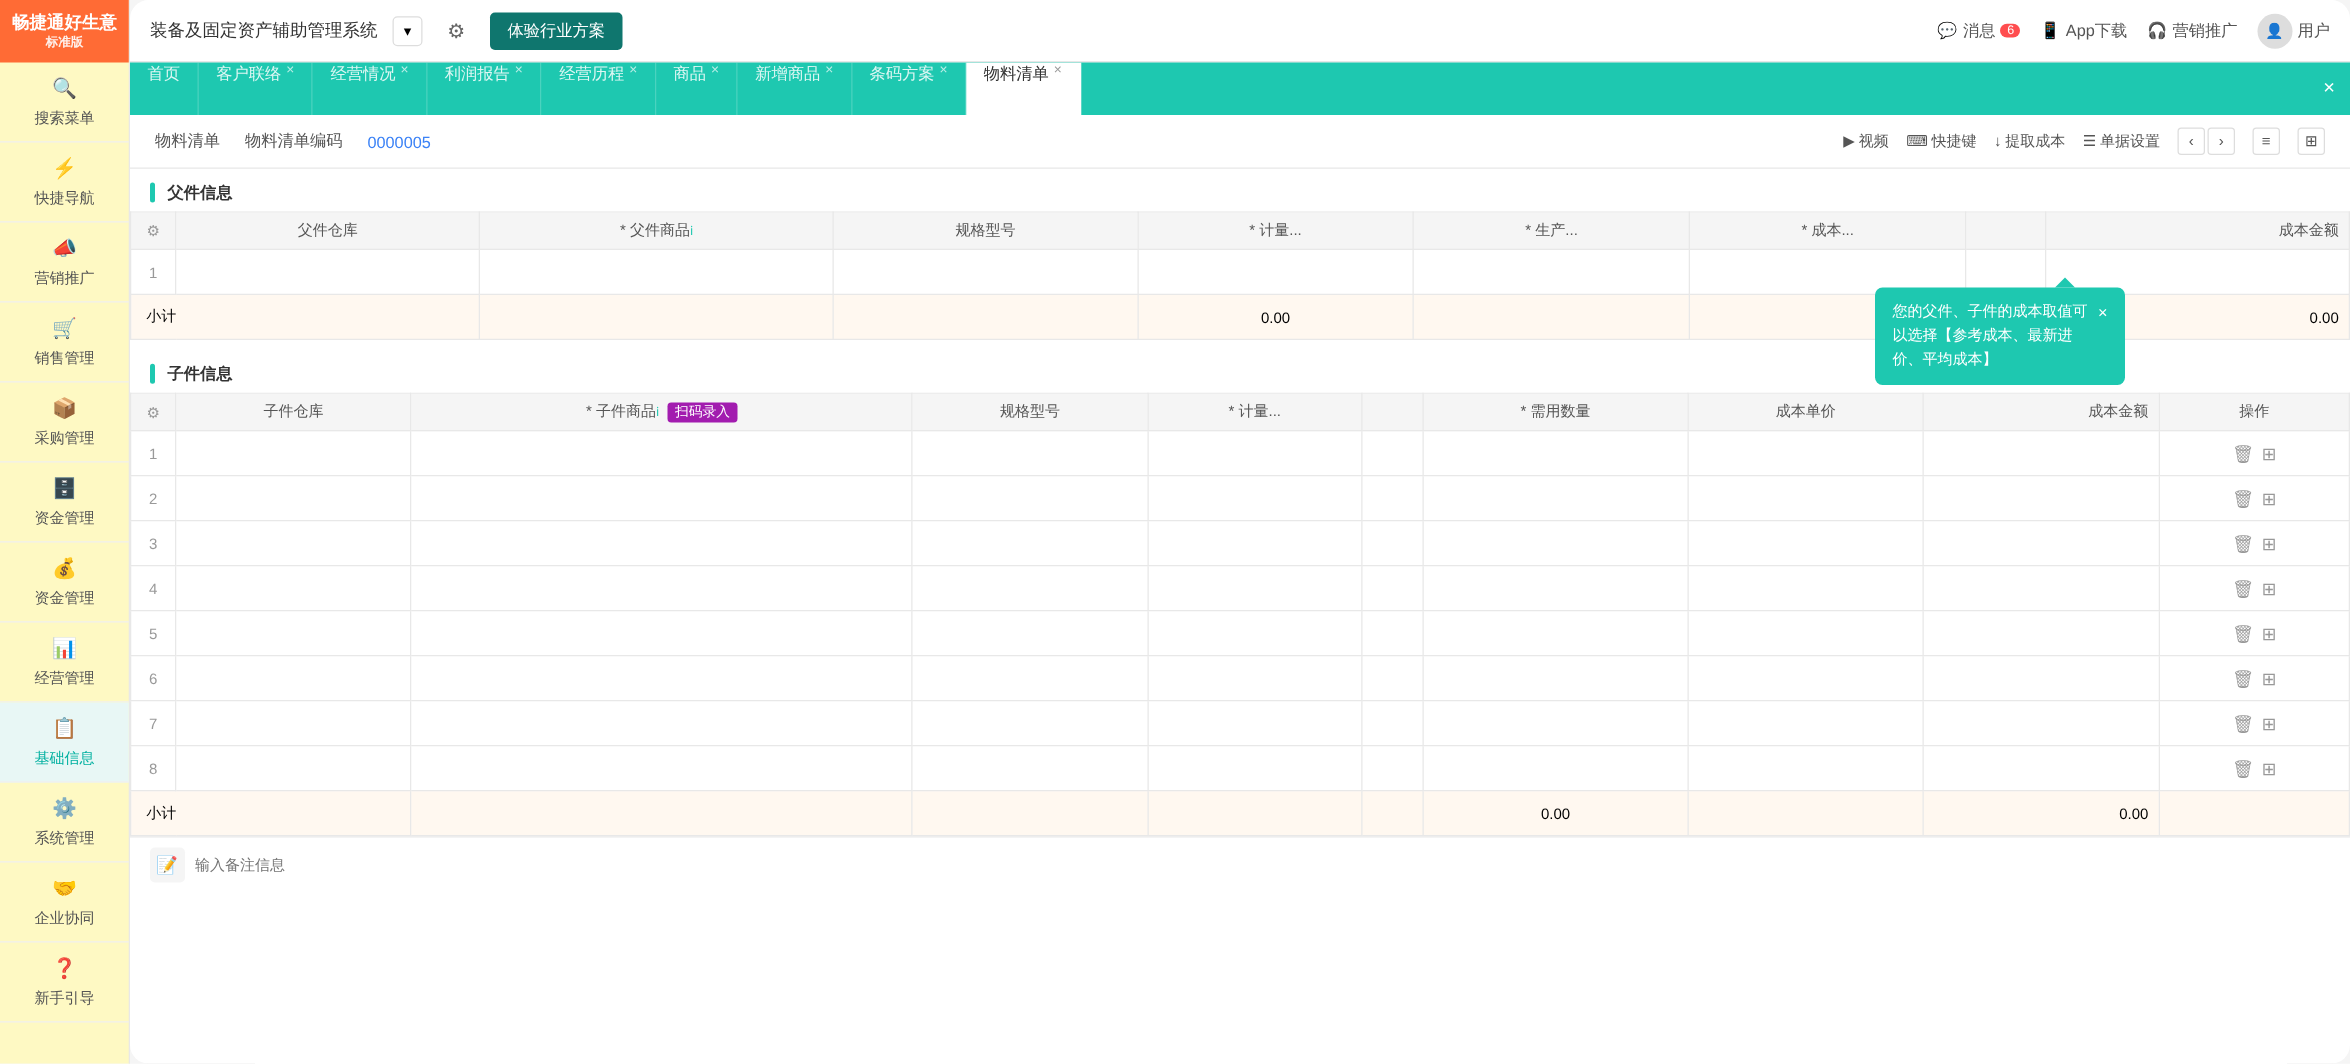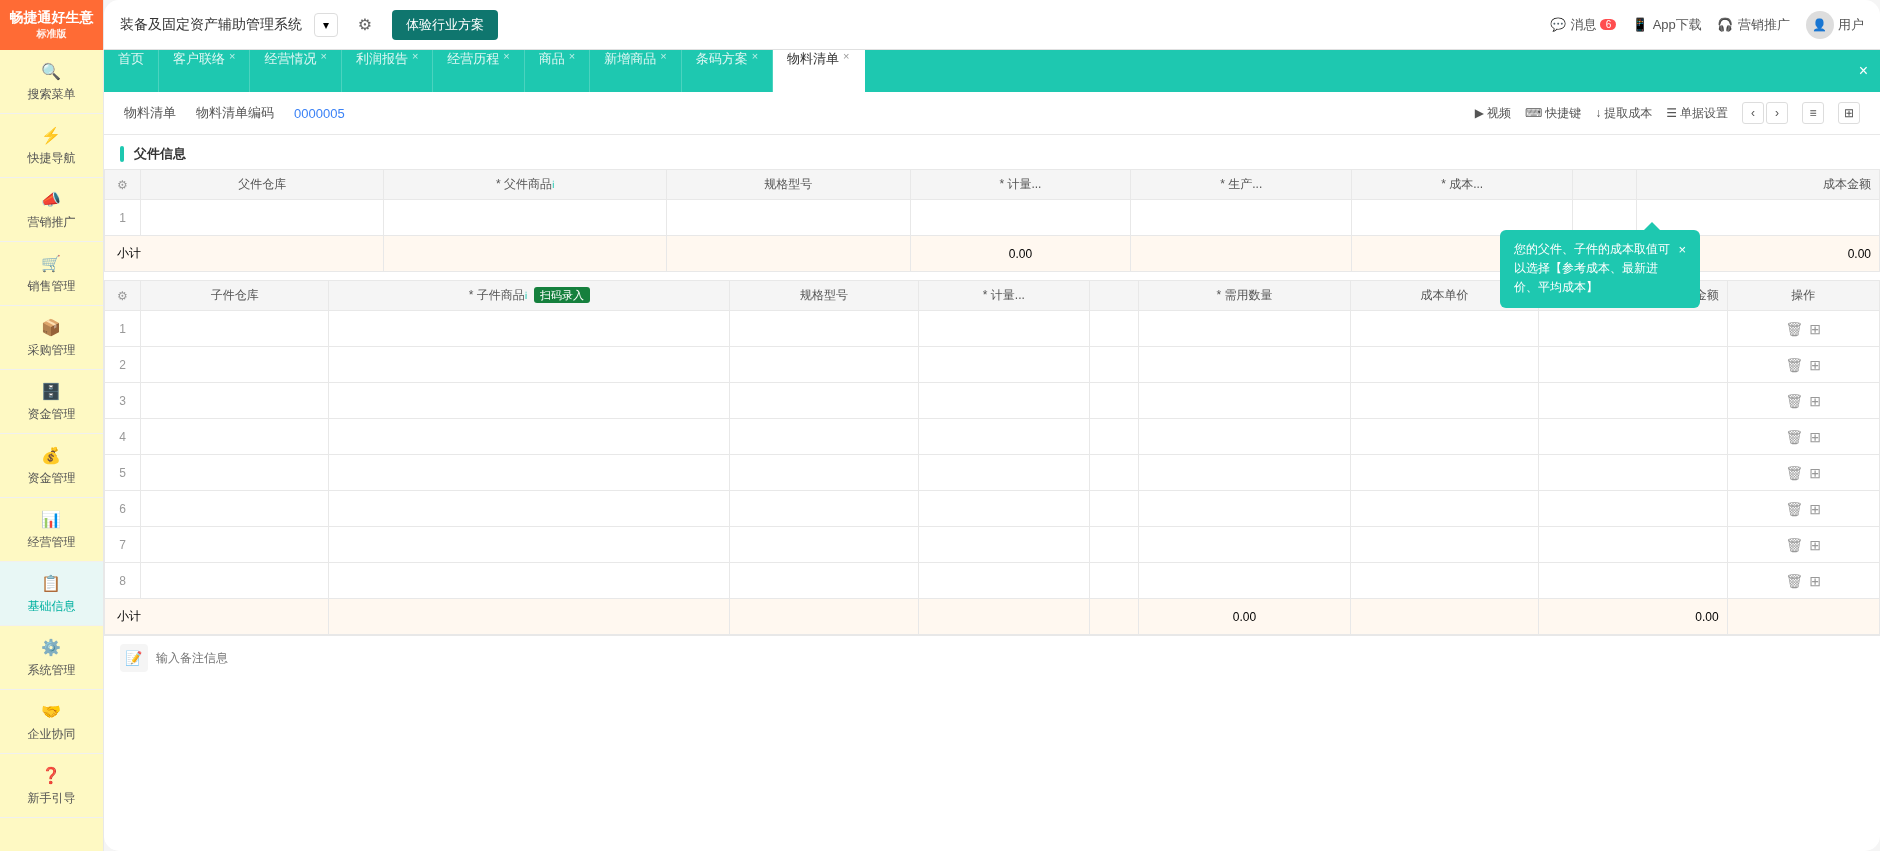--- a/index.html
+++ b/index.html
@@ -287,21 +287,21 @@
     .settings-col { width: 36px; }
     .gear-btn {
       display: flex;
       align-items: center;
       justify-content: center;
       cursor: pointer;
       color: #999;
     }
 
     .scan-badge {
-      background: #15803d;
+      background: #a21caf;
       color: #fff;
       border-radius: 3px;
       padding: 2px 6px;
       font-size: 11px;
     }
 
     .action-icons {
       display: flex;
       gap: 6px;
       justify-content: center;
@@ -581,20 +581,24 @@
             </tr>
           </tbody>
         </table>
       </div>
 
       <div class="tooltip-popup">
         <span class="tooltip-close">×</span>
         <span>您的父件、子件的成本取值可以选择【参考成本、最新进价、平均成本】</span>
       </div>
 
+      <div class="section-header">
+        <span class="teal-indicator"></span>
+        <span>子件信息</span>
+      </div>
       <div style="padding: 0; overflow-x: auto;">
         <table class="data-table">
           <thead>
             <tr>
               <th class="settings-col">
                 <div class="gear-btn">⚙</div>
               </th>
               <th>子件仓库</th>
               <th>
                 * 子件商品<span style="color:#1ec8b0;font-size:10px;">ℹ</span>

